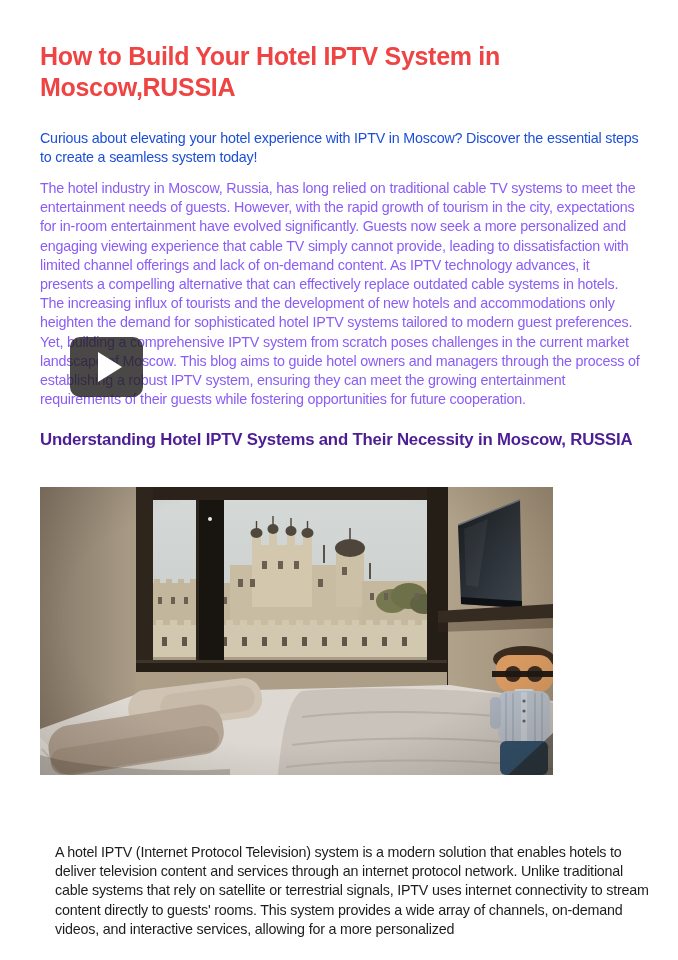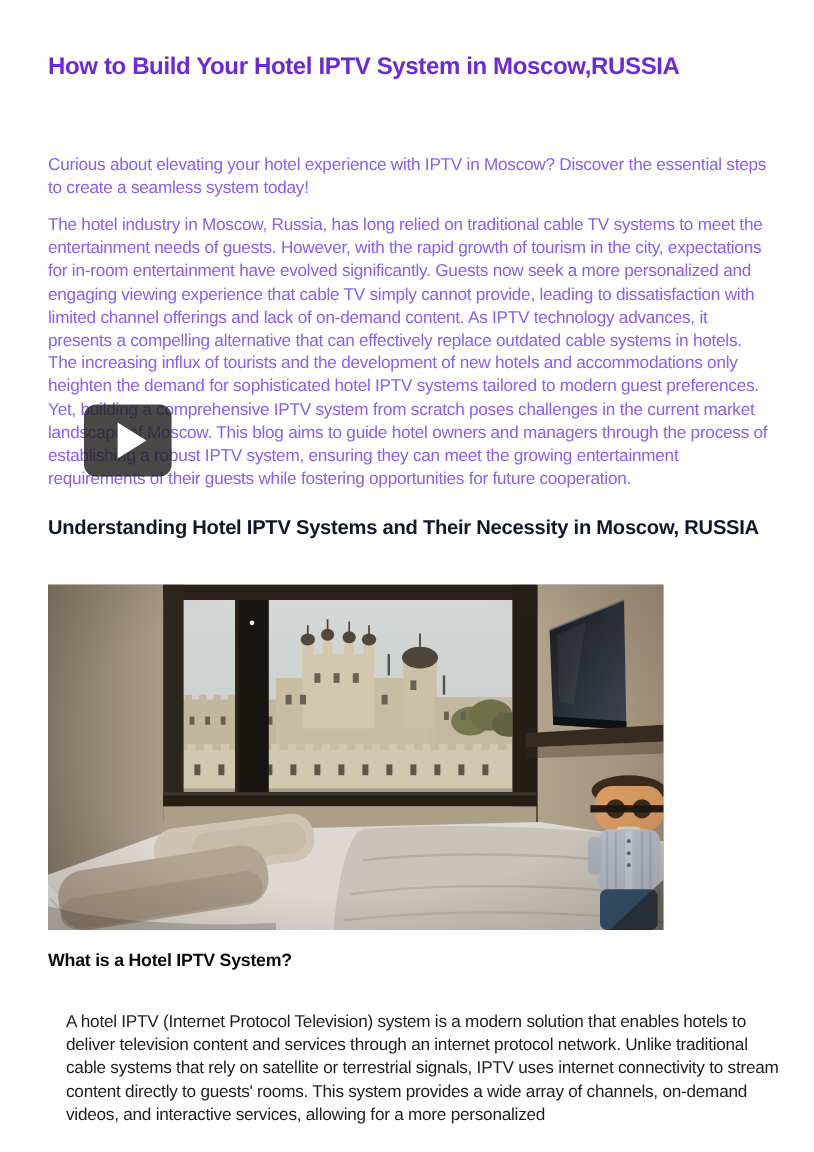--- a/index.html
+++ b/index.html
@@ -2,45 +2,45 @@
 <html><head>
 <meta charset="utf-8">
 <style>
   html,body{margin:0;padding:0;background:#ffffff;}
   .page{
     position:relative;width:678px;height:960px;background:#ffffff;overflow:hidden;
     font-family:"Liberation Sans","DejaVu Sans",sans-serif;color:#1a1a1a;
   }
   .title{
     position:absolute;left:40px;top:41px;width:601px;
-    font-size:20px;line-height:31px;font-weight:bold;color:#6d28d9;
+    font-size:25px;line-height:31px;font-weight:bold;color:#ef4444;
     letter-spacing:-0.3px;margin:0;
   }
   .intro{
     position:absolute;left:40px;top:129px;width:601px;
-    font-size:14.3px;line-height:19px;letter-spacing:-0.2px;color:#8b5cf6;margin:0;
+    font-size:14.3px;line-height:19px;letter-spacing:-0.2px;color:#1d4ed8;margin:0;
   }
   .body-par{
     position:absolute;left:40px;top:179px;width:601px;
     font-size:14.3px;line-height:19.2px;letter-spacing:-0.2px;color:#8b5cf6;margin:0;
   }
   .play-btn{
     position:absolute;left:70px;top:337px;width:73px;height:60px;
     background:rgba(33,32,31,0.82);border-radius:10px;border:none;
     display:flex;align-items:center;justify-content:center;cursor:pointer;padding:0;
   }
   .play-tri{
     width:0;height:0;margin-left:7px;
     border-left:24px solid #ffffff;
     border-top:15px solid transparent;
     border-bottom:15px solid transparent;
   }
   .h2{
     position:absolute;left:40px;top:429px;width:601px;
-    font-size:16.8px;line-height:22px;font-weight:bold;color:#0f172a;
+    font-size:16.8px;line-height:22px;font-weight:bold;color:#4c1d95;
     letter-spacing:-0.2px;margin:0;
   }
   .photo{
     position:absolute;left:40px;top:487px;width:513px;height:288px;
     overflow:hidden;background:#b2a38c;
   }
   .photo svg{display:block;}
   .h3{
     position:absolute;left:40px;top:792px;width:601px;
     font-size:14.8px;line-height:19px;font-weight:bold;color:#090909;
@@ -263,17 +263,16 @@
         <circle cx="32" cy="76" r="1.6" fill="#5a616b"></circle>
         <rect x="-2" y="52" width="11" height="32" rx="5" fill="#aab1bc"></rect>
         <rect x="8" y="96" width="48" height="34" rx="6" fill="#2f4f6b"></rect>
       </g>
       <polygon points="468,288 513,246 513,288" fill="rgba(28,22,16,0.5)"></polygon>
 
       <rect x="0" y="0" width="513" height="288" fill="url(#vig)"></rect>
     </svg>
   </figure>
 
-  <h3 class="h3">What is a Hotel IPTV System?</h3>
 
   <p class="sub-par">A hotel IPTV (Internet Protocol Television) system is a modern solution that enables hotels to deliver television content and services through an internet protocol network. Unlike traditional cable systems that rely on satellite or terrestrial signals, IPTV uses internet connectivity to stream content directly to guests' rooms. This system provides a wide array of channels, on-demand videos, and interactive services, allowing for a more personalized</p>
 
 </div>
 
 </body></html>

